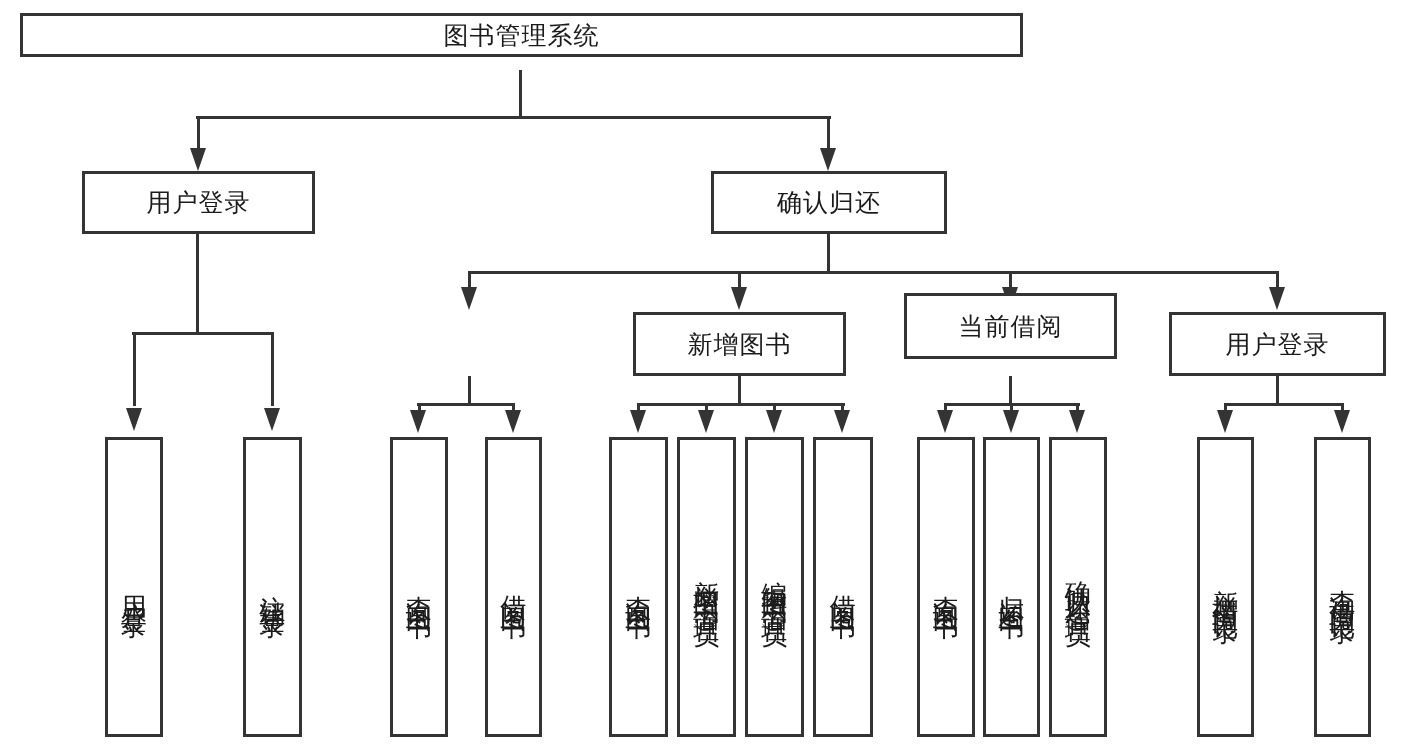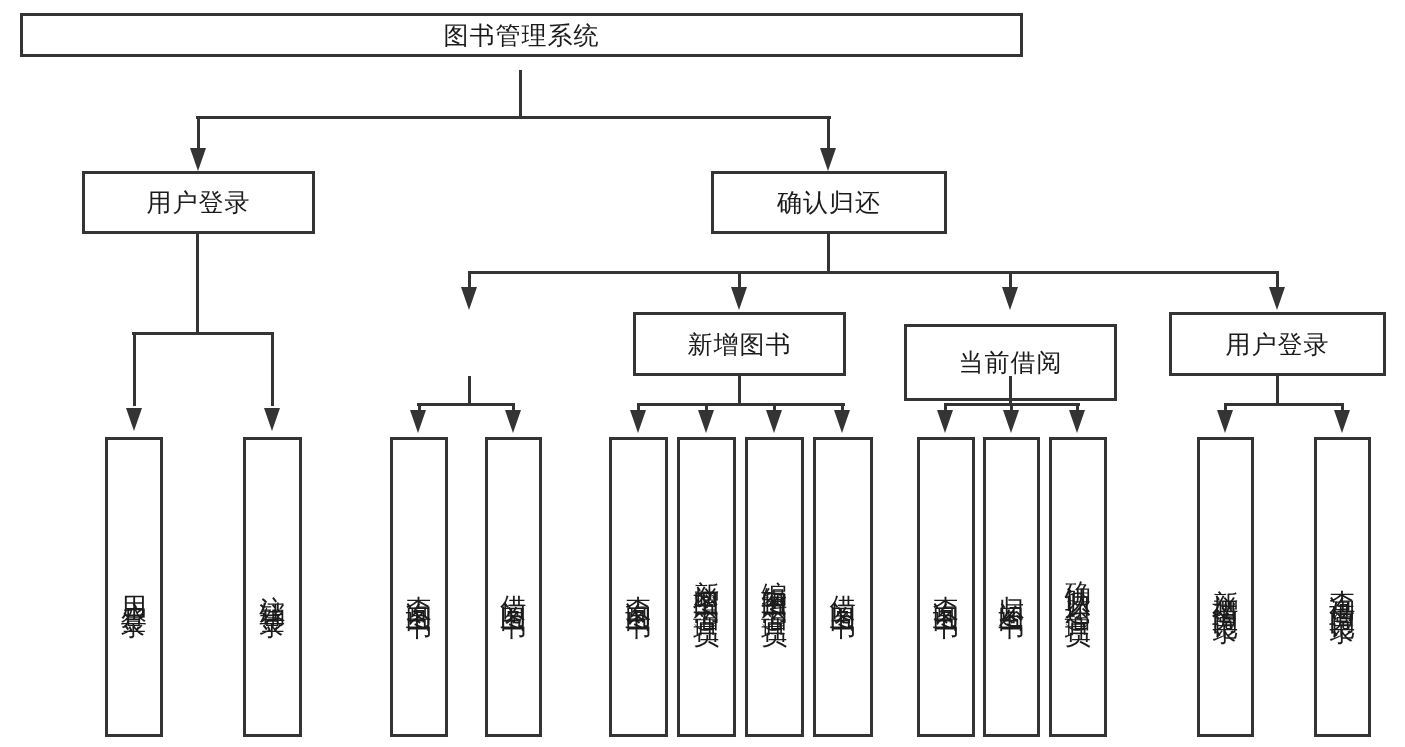--- a/index.html
+++ b/index.html
@@ -98,21 +98,21 @@
   <div class="line" style="left:738px;top:273px;width:3px;height:14px"></div>
   <div class="arrow" style="left:731px;top:287px"></div>
   <div class="line" style="left:1009px;top:273px;width:3px;height:14px"></div>
   <div class="arrow" style="left:1002px;top:287px"></div>
   <div class="line" style="left:1276px;top:273px;width:3px;height:14px"></div>
   <div class="arrow" style="left:1269px;top:287px"></div>
 
   <div class="box" style="left:633px;top:312px;width:213px;height:64px">
     <span class="hlabel">新增图书</span>
   </div>
-  <div class="box" style="left:904px;top:324px;width:213px;height:77px">
+  <div class="box" style="left:904px;top:293px;width:213px;height:66px">
     <span class="hlabel">当前借阅</span>
   </div>
   <div class="box" style="left:1169px;top:312px;width:217px;height:64px">
     <span class="hlabel">用户登录</span>
   </div>
 
   <div class="line" style="left:468px;top:376px;width:3px;height:30px"></div>
   <div class="line" style="left:417px;top:403px;width:98px;height:3px"></div>
   <div class="line" style="left:418px;top:405px;width:3px;height:6px"></div>
   <div class="arrow" style="left:410px;top:410px"></div>

